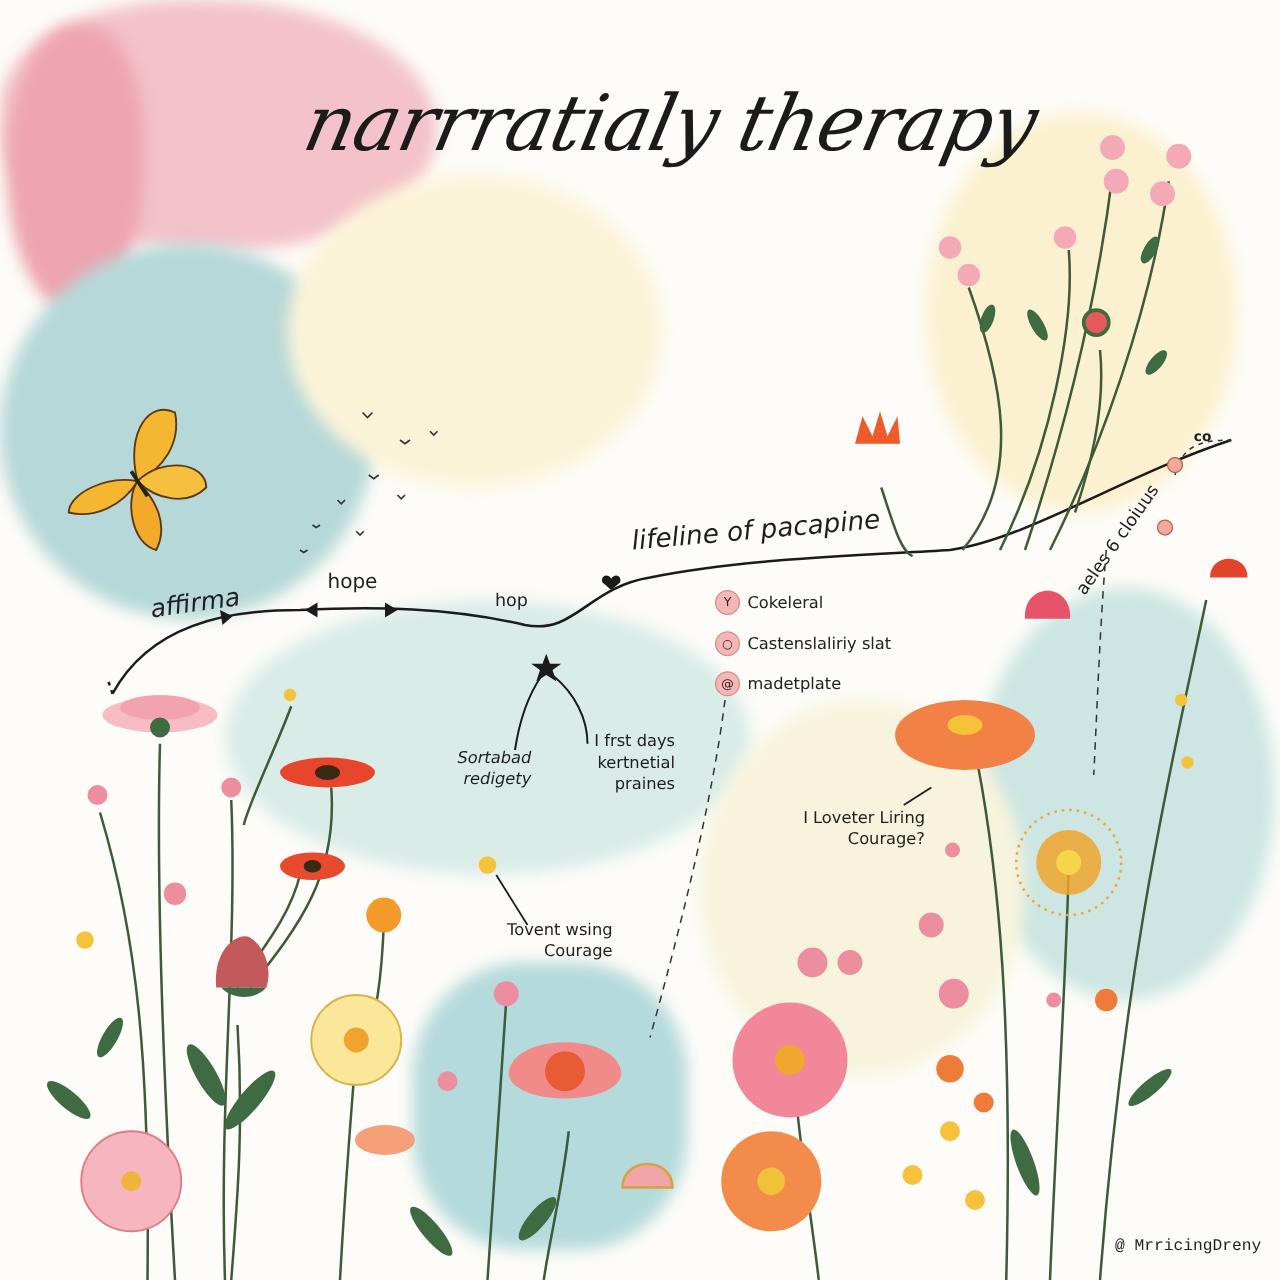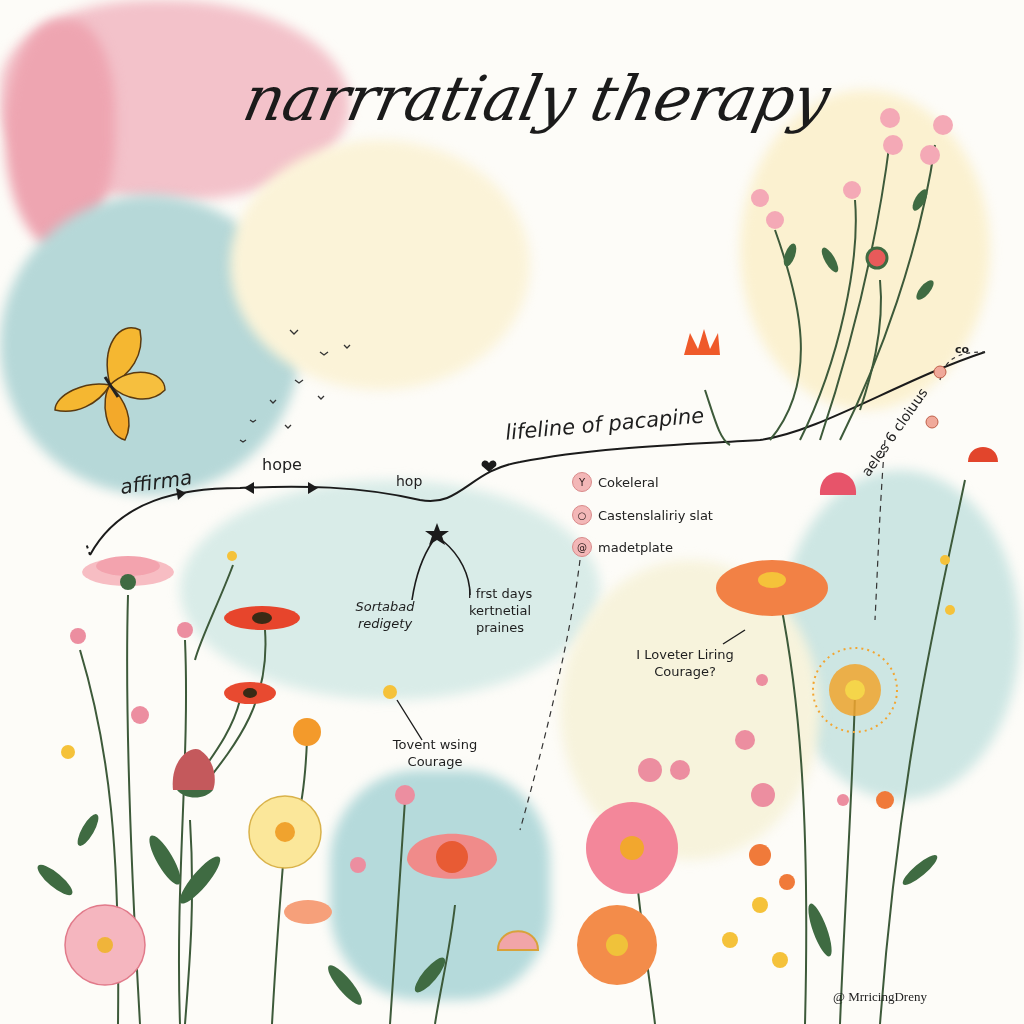--- a/index.html
+++ b/index.html
@@ -1,24 +1,24 @@
 <!DOCTYPE html>
 <html><head>
 <meta charset="utf-8">
 <style>
   html, body { margin: 0; padding: 0; }
   body { width: 1024px; height: 1024px; overflow: hidden; background: #fdfcf8; position: relative; font-family: "DejaVu Sans", sans-serif; }
   .canvas { position: absolute; left: 0; top: 0; width: 1024px; height: 1024px; }
   .blob { position: absolute; border-radius: 50%; filter: blur(6px); }
   .title { position: absolute; left: 245px; top: 62px; font-family: "DejaVu Serif", serif; font-style: italic; font-size: 62px; color: #1b1b1b; letter-spacing: -1px; transform: skewX(-12deg); white-space: nowrap; }
   .hand { position: absolute; font-family: "DejaVu Sans", sans-serif; color: #1e1e1e; white-space: nowrap; }
-  .label-sm { font-size: 13px; line-height: 17px; text-align: center; }
+  .label-sm { font-size: 13px; line-height: 17px; text-align: right; }
   .legend-item { position: absolute; display: flex; align-items: center; gap: 6px; font-size: 13px; color: #222; }
   .legend-dot { width: 18px; height: 18px; border-radius: 50%; background: #f3b7b7; border: 1px solid #d98a8a; display: flex; align-items: center; justify-content: center; font-size: 10px; color: #2a1a1a; }
-  .credit { position: absolute; left: 833px; top: 989px; font-family: Liberation Serif, serif; font-size: 13px; color: #222; }
+  .credit { position: absolute; left: 892px; top: 989px; font-family: Liberation Mono, monospace; font-size: 13px; color: #222; }
   svg.layer { position: absolute; left: 0; top: 0; }
 </style>
 </head>
 <body>
 
 <div class="canvas">
 
   <div class="blob" style="left:0;top:0;width:350px;height:200px;background:#f3c2ca;border-radius:45% 55% 50% 50%;"></div>
   <div class="blob" style="left:5px;top:20px;width:110px;height:230px;background:#eea5b1;border-radius:50% 40% 50% 50%;"></div>
   <div class="blob" style="left:0;top:195px;width:300px;height:300px;background:#b6d8d8;"></div>

